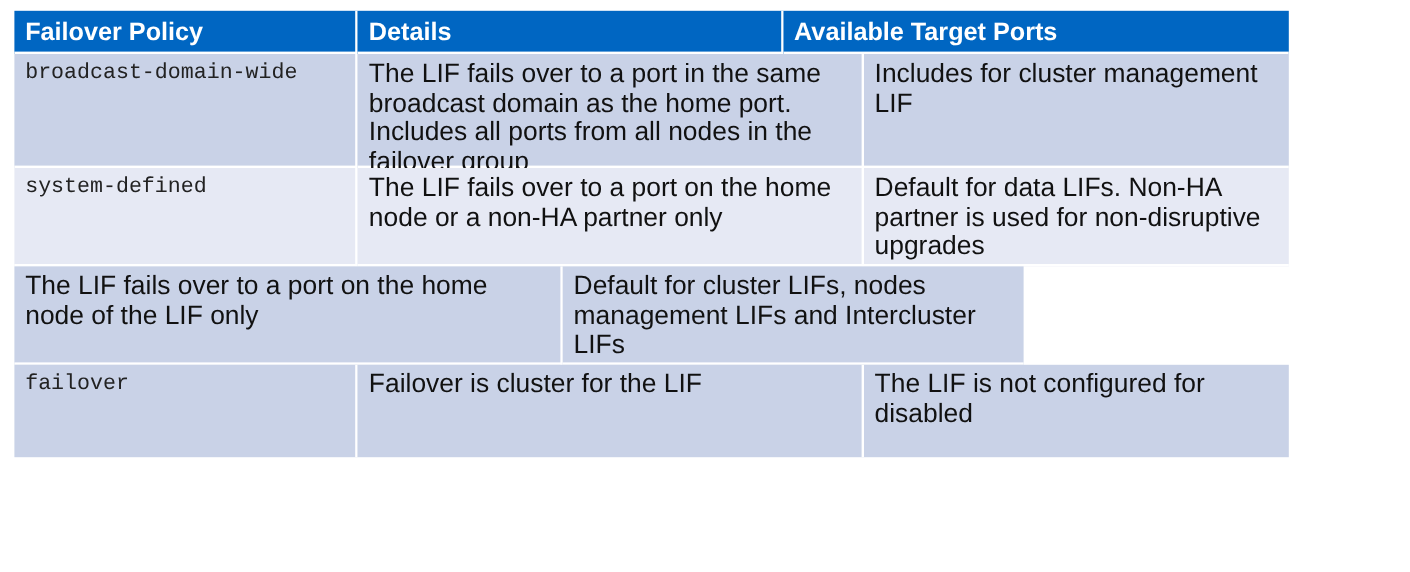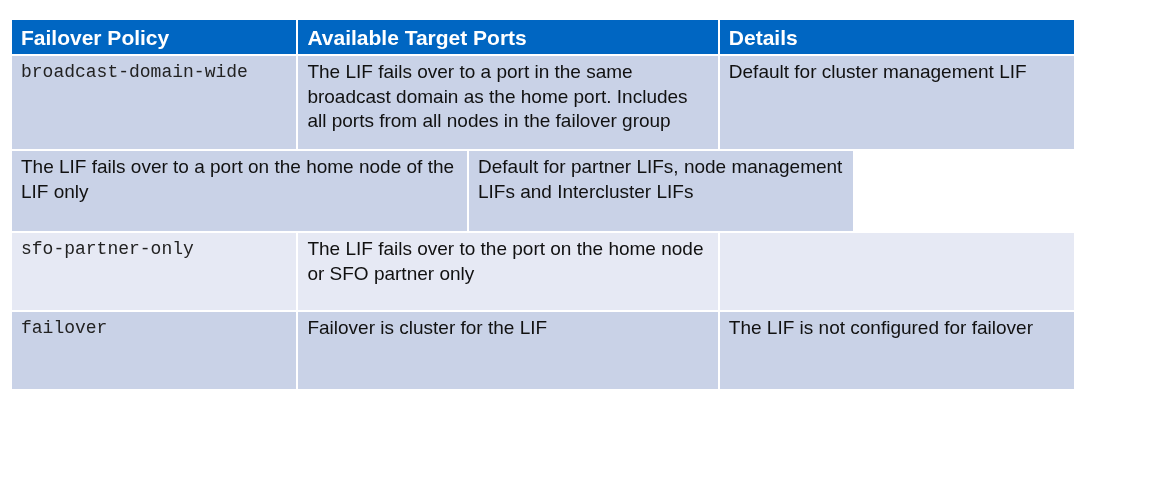--- a/index.html
+++ b/index.html
@@ -1,54 +1,54 @@
 <!DOCTYPE html>
 <html><head>
 <meta charset="utf-8">
 <style>
   html, body { margin:0; padding:0; background:#ffffff; }
   body { width:1175px; height:477px; position:relative; overflow:hidden; font-family:"Liberation Sans", sans-serif; }
-  .tbl { position:absolute; left:12px; top:20px; width:1062px; }
+  .tbl { position:absolute; left:12px; top:9px; width:1062px; }
   .row { display:flex; }
-  .cell { box-sizing:border-box; border-right:2px solid #ffffff; border-bottom:2px solid #ffffff; padding:4px 9px 0 9px; font-size:19px; line-height:24.5px; color:#111111; }
+  .cell { box-sizing:border-box; border-right:2px solid #ffffff; border-bottom:2px solid #ffffff; padding:4px 9px 0 9px; font-size:22px; line-height:24.5px; color:#111111; }
   .cell:last-child { border-right:none; }
   .c1 { width:310px; }
   .c2 { width:457px; }
   .c3 { width:384px; }
   .hdr .cell { background:#0066c2; color:#ffffff; font-weight:bold; font-size:21px; height:36px; padding-top:5px; line-height:26px; }
   .mono { font-family:"Liberation Mono", monospace; font-size:18px; color:#222222; }
   .dark .cell { background:#c9d2e7; }
   .light .cell { background:#e6e9f4; }
 </style>
 </head>
 <body>
 
 <div class="tbl">
   <div class="row hdr">
     <div class="cell c1">Failover Policy</div>
+    <div class="cell c3">Details</div>
     <div class="cell c2">Available Target Ports</div>
-    <div class="cell c3">Details</div>
   </div>
 
   <div class="row dark" style="height:95px">
     <div class="cell c1 mono">broadcast-domain-wide</div>
     <div class="cell c2">The LIF fails over to a port in the same broadcast domain as the home port. Includes all ports from all nodes in the failover group</div>
-    <div class="cell c3">Default for cluster management LIF</div>
+    <div class="cell c3">Includes for cluster management LIF</div>
   </div>
 
+  <div class="row light" style="height:82px">
+    <div class="cell c1 mono">system-defined</div>
+    <div class="cell c2">The LIF fails over to a port on the home node or a non-HA partner only</div>
+    <div class="cell c3">Default for data LIFs. Non-HA partner is used for non-disruptive upgrades</div>
+  </div>
 
   <div class="row dark" style="height:82px">
     <div class="cell c2">The LIF fails over to a port on the home node of the LIF only</div>
-    <div class="cell c3">Default for partner LIFs, node management LIFs and Intercluster LIFs</div>
+    <div class="cell c3">Default for cluster LIFs, nodes management LIFs and Intercluster LIFs</div>
   </div>
 
-  <div class="row light" style="height:79px">
-    <div class="cell c1 mono">sfo-partner-only</div>
-    <div class="cell c2">The LIF fails over to the port on the home node or SFO partner only</div>
-    <div class="cell c3"></div>
-  </div>
 
   <div class="row dark" style="height:77px">
     <div class="cell c1 mono" style="border-bottom:none">failover</div>
     <div class="cell c2" style="border-bottom:none">Failover is cluster for the LIF</div>
-    <div class="cell c3" style="border-bottom:none">The LIF is not configured for failover</div>
+    <div class="cell c3" style="border-bottom:none">The LIF is not configured for disabled</div>
   </div>
 </div>
 
 </body></html>

